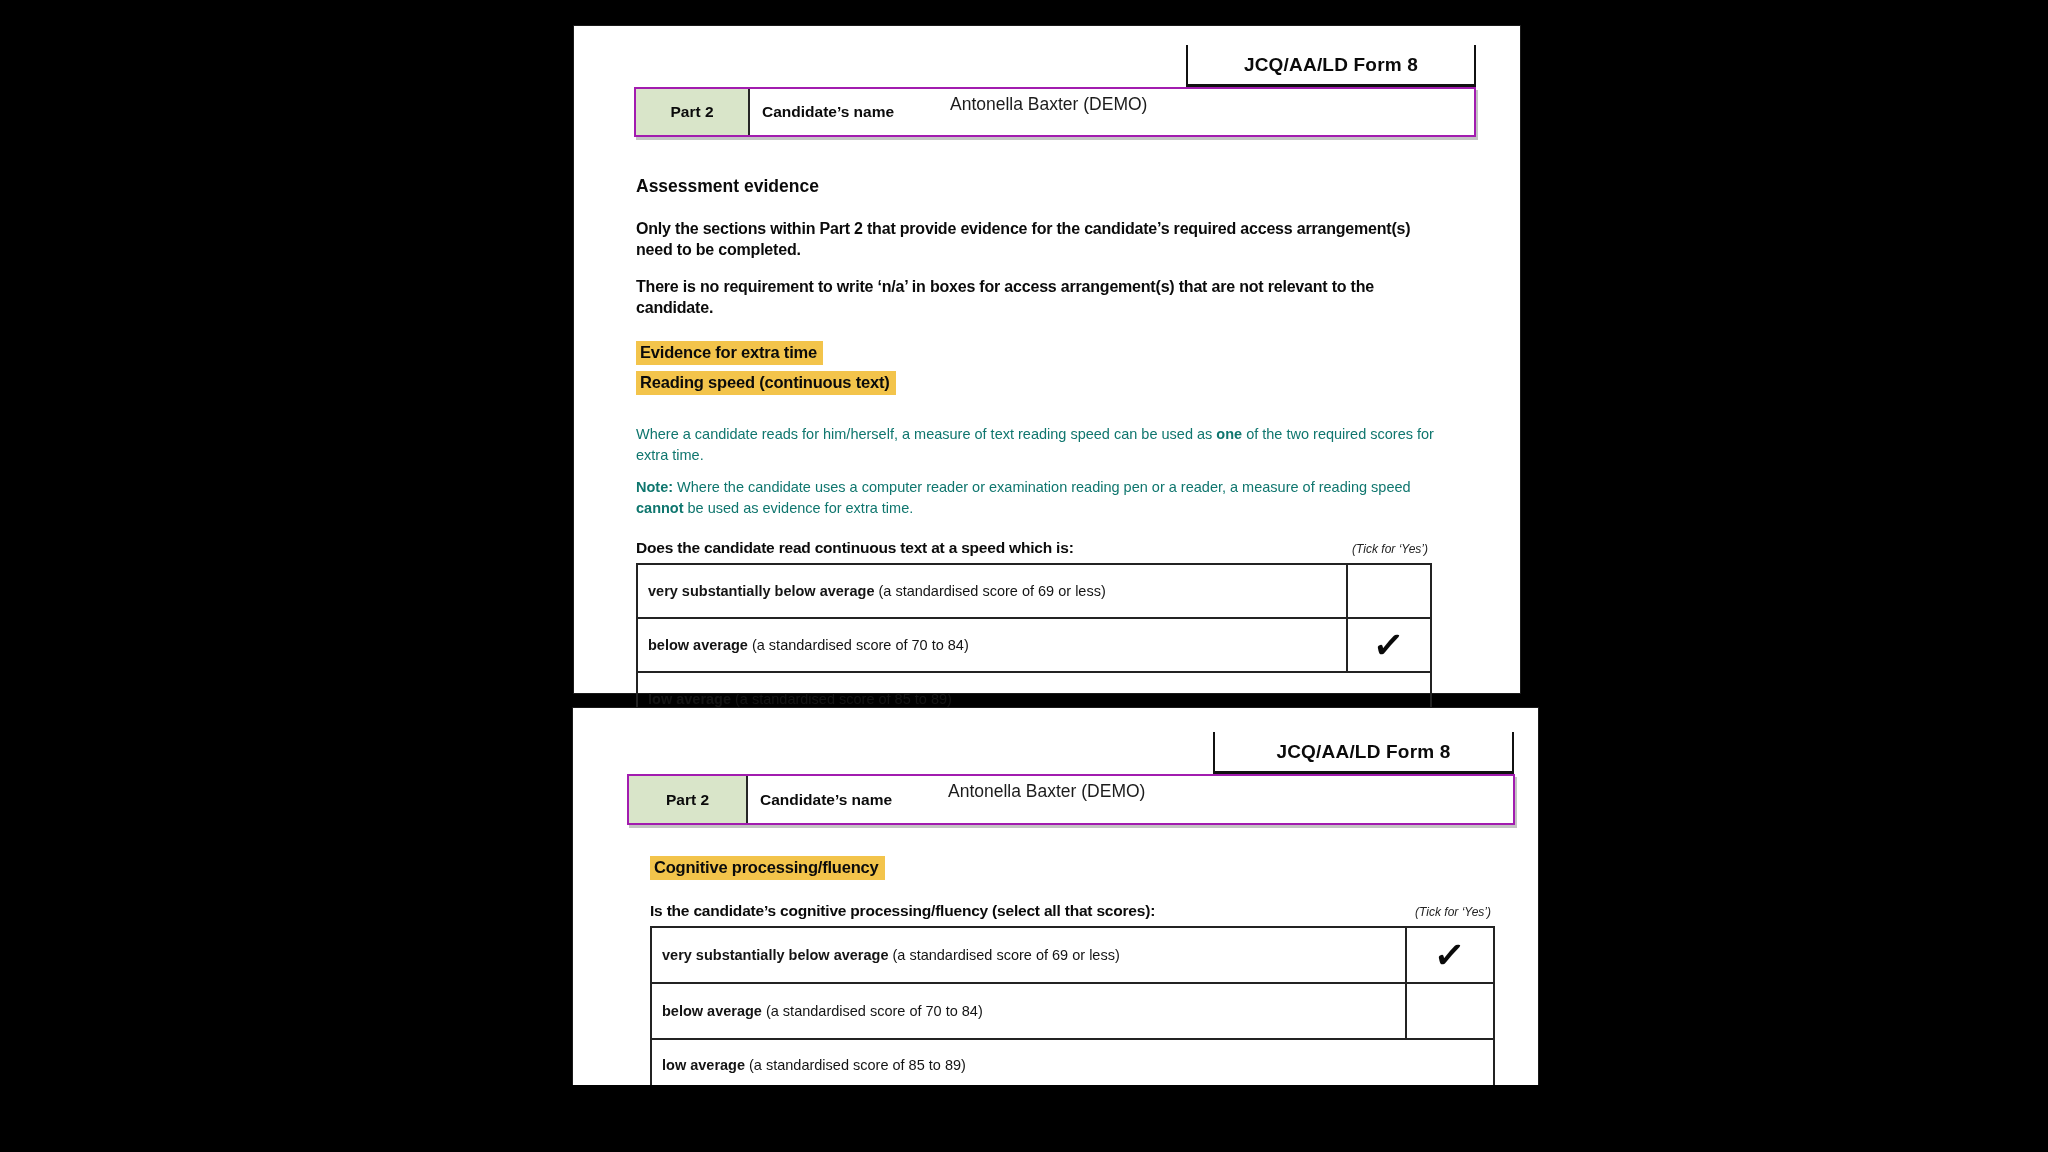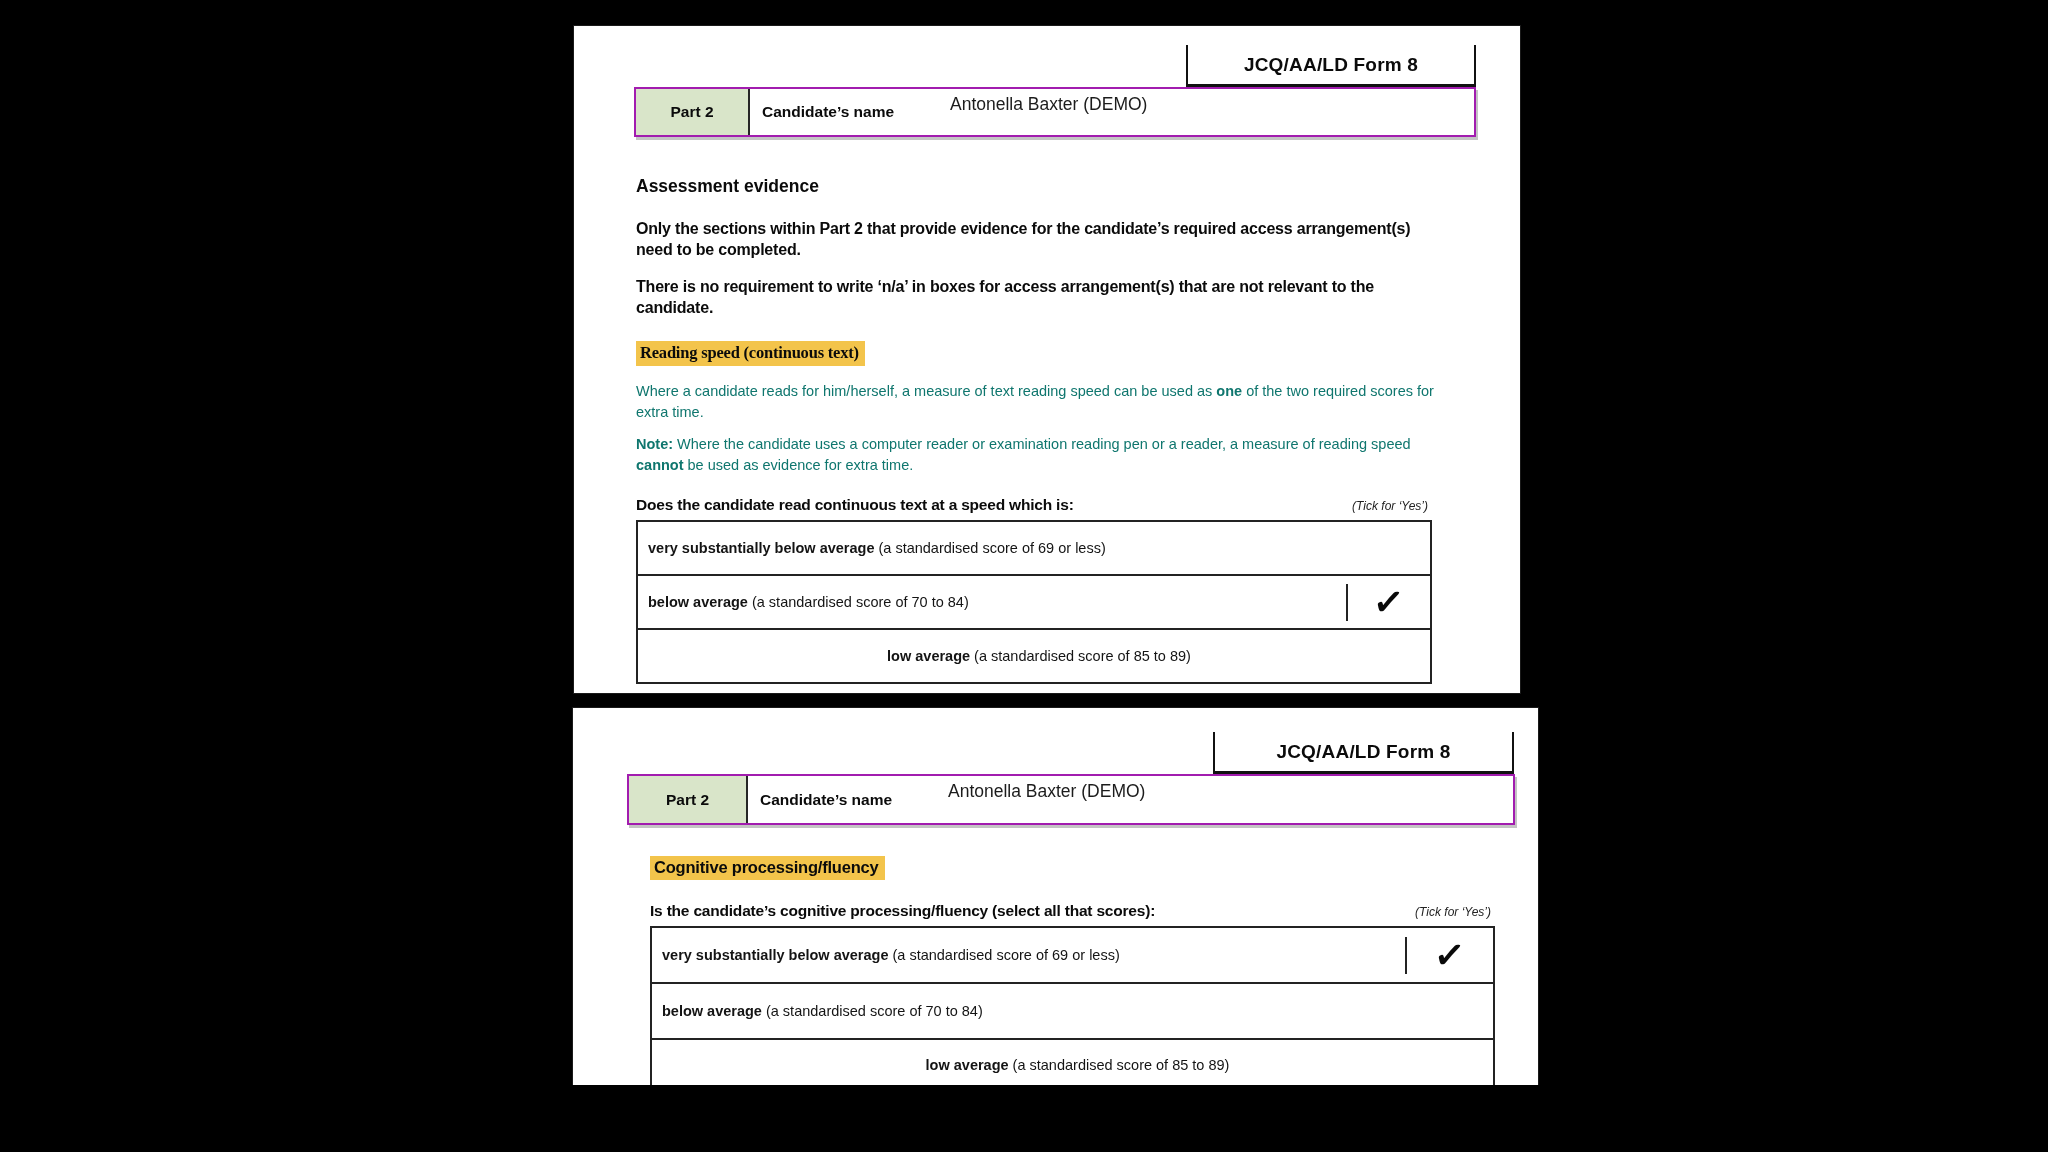--- a/index.html
+++ b/index.html
@@ -28,35 +28,35 @@
   .candvalue{flex:1;font-size:17.5px;padding:5px 0 0 26px;color:#1c1c1c;}
 
   .content{position:absolute;}
   .content1{left:62px;top:150px;width:800px;}
   .content2{left:50px;top:148px;width:841px;margin-left:27px;}
 
   .section-h{font-size:17.5px;font-weight:bold;margin:0 0 21px 0;}
   .bpara{font-size:16px;font-weight:bold;line-height:1.33;letter-spacing:-0.2px;margin:0 0 15px 0;width:806px;}
   .bpara.last{margin-bottom:23px;}
   .hlline{margin:0 0 6px 0;}
-  .hlline.gap{margin-bottom:15px;font-family:Liberation Serif, serif;}
+  .hlline.gap{margin-bottom:29px;}
   .hl{display:inline-block;background:#f3c44b;font-weight:bold;font-size:16.5px;
       padding:2px 6px 3px 4px;letter-spacing:-0.2px;}
   .rpara{font-size:14.5px;line-height:1.42;margin:0 0 12px 0;width:818px;color:#0f766e;}
   .rpara.notep{margin-bottom:21px;}
   .qrow{display:flex;justify-content:space-between;align-items:flex-end;margin:0 0 6px 0;}
   .qrow1{width:792px;}
   .qrow2{width:841px;}
   .qtext{font-weight:bold;font-size:15.5px;letter-spacing:-0.2px;}
   .ticknote{font-style:italic;font-size:12px;color:#222;padding-bottom:1px;}
 
   .stable{border:2px solid #232323;}
   .stable1{width:792px;}
   .stable2{width:841px;border-bottom:none;}
-  .trow{display:flex;border-bottom:2px solid #232323;align-items:center;}
+  .trow{display:flex;border-bottom:2px solid #232323;}
   .stable1 .trow{height:52px;}
   .stable2 .trow{height:54px;}
   .trow.lastrow{border-bottom:none;flex-direction:column;}
   .stable2 .trow.lastrow{height:50px;}
   .tlabel{flex:1;display:flex;align-items:center;padding-left:10px;font-size:14.5px;color:#141414;}
   .tlabel b{margin-right:4px;white-space:pre;}
   .stable1 .ttick{width:82px;}
   .stable2 .ttick{width:86px;}
   .ttick{border-left:2px solid #232323;display:flex;align-items:center;justify-content:center;}
   .tickmark{font-size:37px;font-weight:bold;line-height:1;transform:rotate(5deg);color:#090909;}
@@ -79,20 +79,23 @@
       <div class="candlabel">Candidate’s name</div>
       <div class="candvalue">Antonella Baxter (DEMO)</div>
     </div>
 
     <div class="content content1">
       <div class="section-h">Assessment evidence</div>
 
       <p class="bpara">Only the sections within Part 2 that provide evidence for the candidate’s required access arrangement(s) need to be completed.</p>
       <p class="bpara last">There is no requirement to write ‘n/a’ in boxes for access arrangement(s) that are not relevant to the candidate.</p>
 
+      <div class="hlline">
+        <span class="hl">Evidence for extra time</span>
+      </div>
       <div class="hlline gap">
         <span class="hl">Reading speed (continuous text)</span>
       </div>
 
       <p class="rpara"><span>Where a candidate reads for him/herself, a measure of text reading speed can be used as </span><b>one</b><span> of the two required scores for extra time.</span></p>
 
       <p class="rpara notep"><b>Note:</b><span> Where the candidate uses a computer reader or examination reading pen or a reader, a measure of reading speed </span><b>cannot</b><span> be used as evidence for extra time.</span></p>
 
       <div class="qrow qrow1">
         <span class="qtext">Does the candidate read continuous text at a speed which is:</span>

